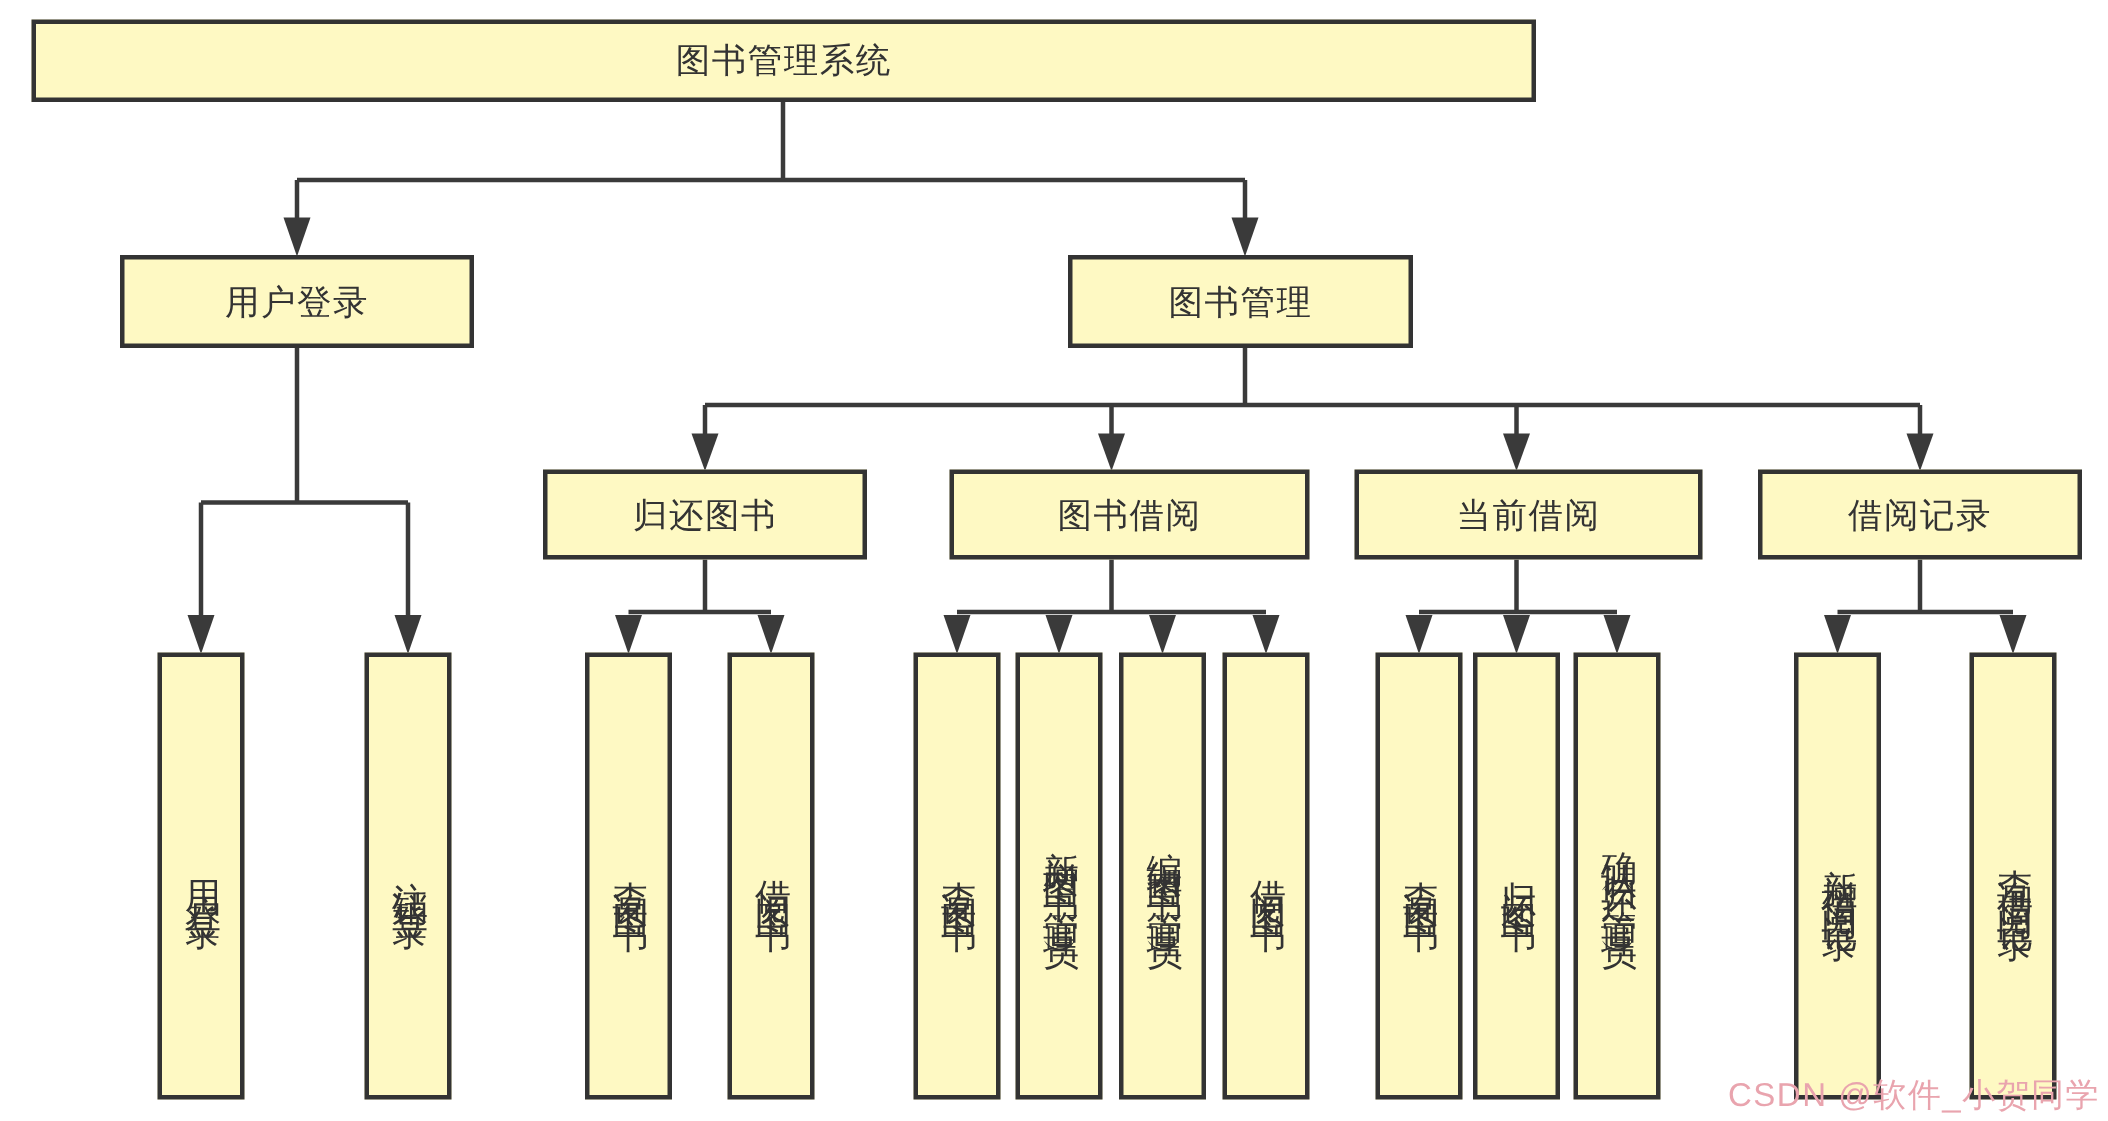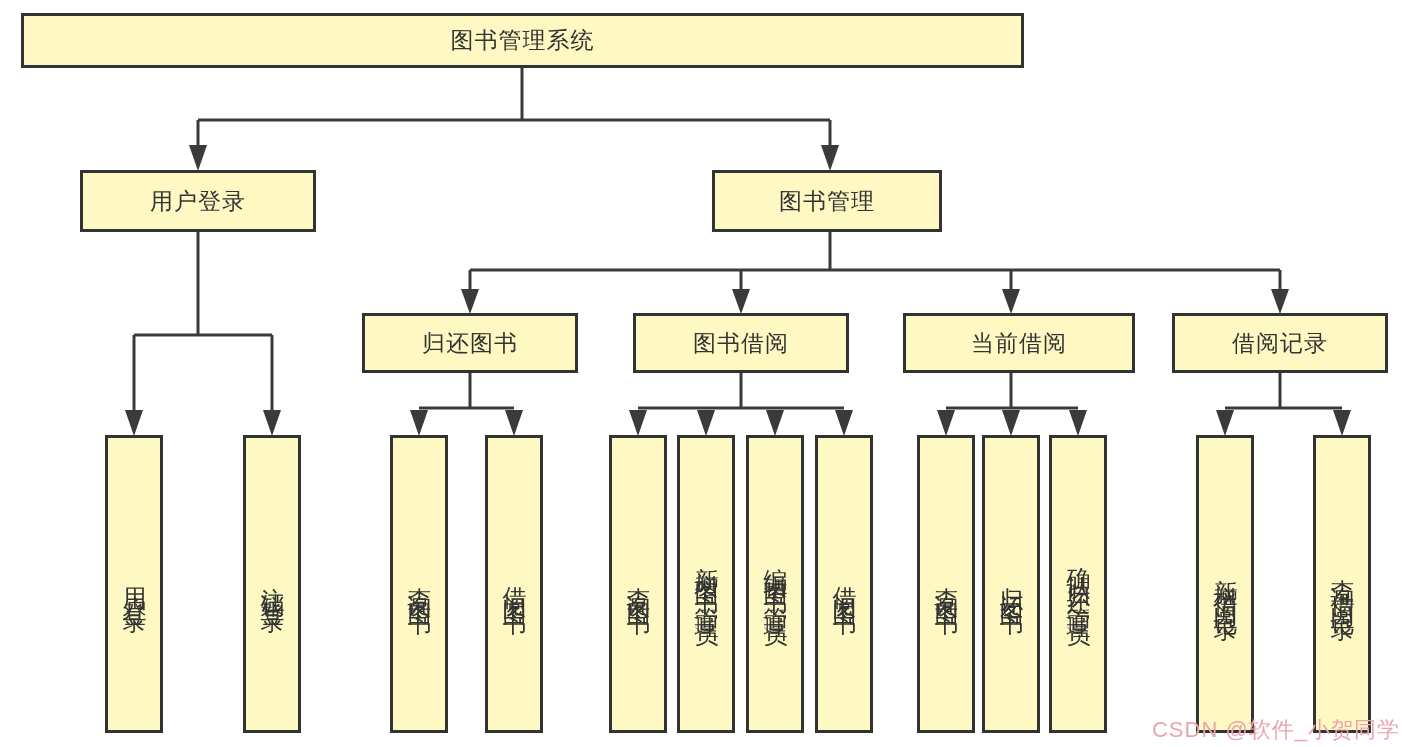--- a/index.html
+++ b/index.html
@@ -83,21 +83,21 @@
   <div class="node" style="left:80px;top:170px;width:236px;height:62px;">
     <span class="h-label">用户登录</span>
   </div>
   <div class="node" style="left:712px;top:170px;width:230px;height:62px;">
     <span class="h-label">图书管理</span>
   </div>
 
   <div class="node" style="left:362px;top:313px;width:216px;height:60px;">
     <span class="h-label">归还图书</span>
   </div>
-  <div class="node" style="left:633px;top:313px;width:216px;height:60px;">
+  <div class="node" style="left:633px;top:313px;width:240px;height:60px;">
     <span class="h-label">图书借阅</span>
   </div>
   <div class="node" style="left:903px;top:313px;width:232px;height:60px;">
     <span class="h-label">当前借阅</span>
   </div>
   <div class="node" style="left:1172px;top:313px;width:216px;height:60px;">
     <span class="h-label">借阅记录</span>
   </div>
 
   <div class="node" style="left:105px;top:435px;width:58px;height:298px;">

